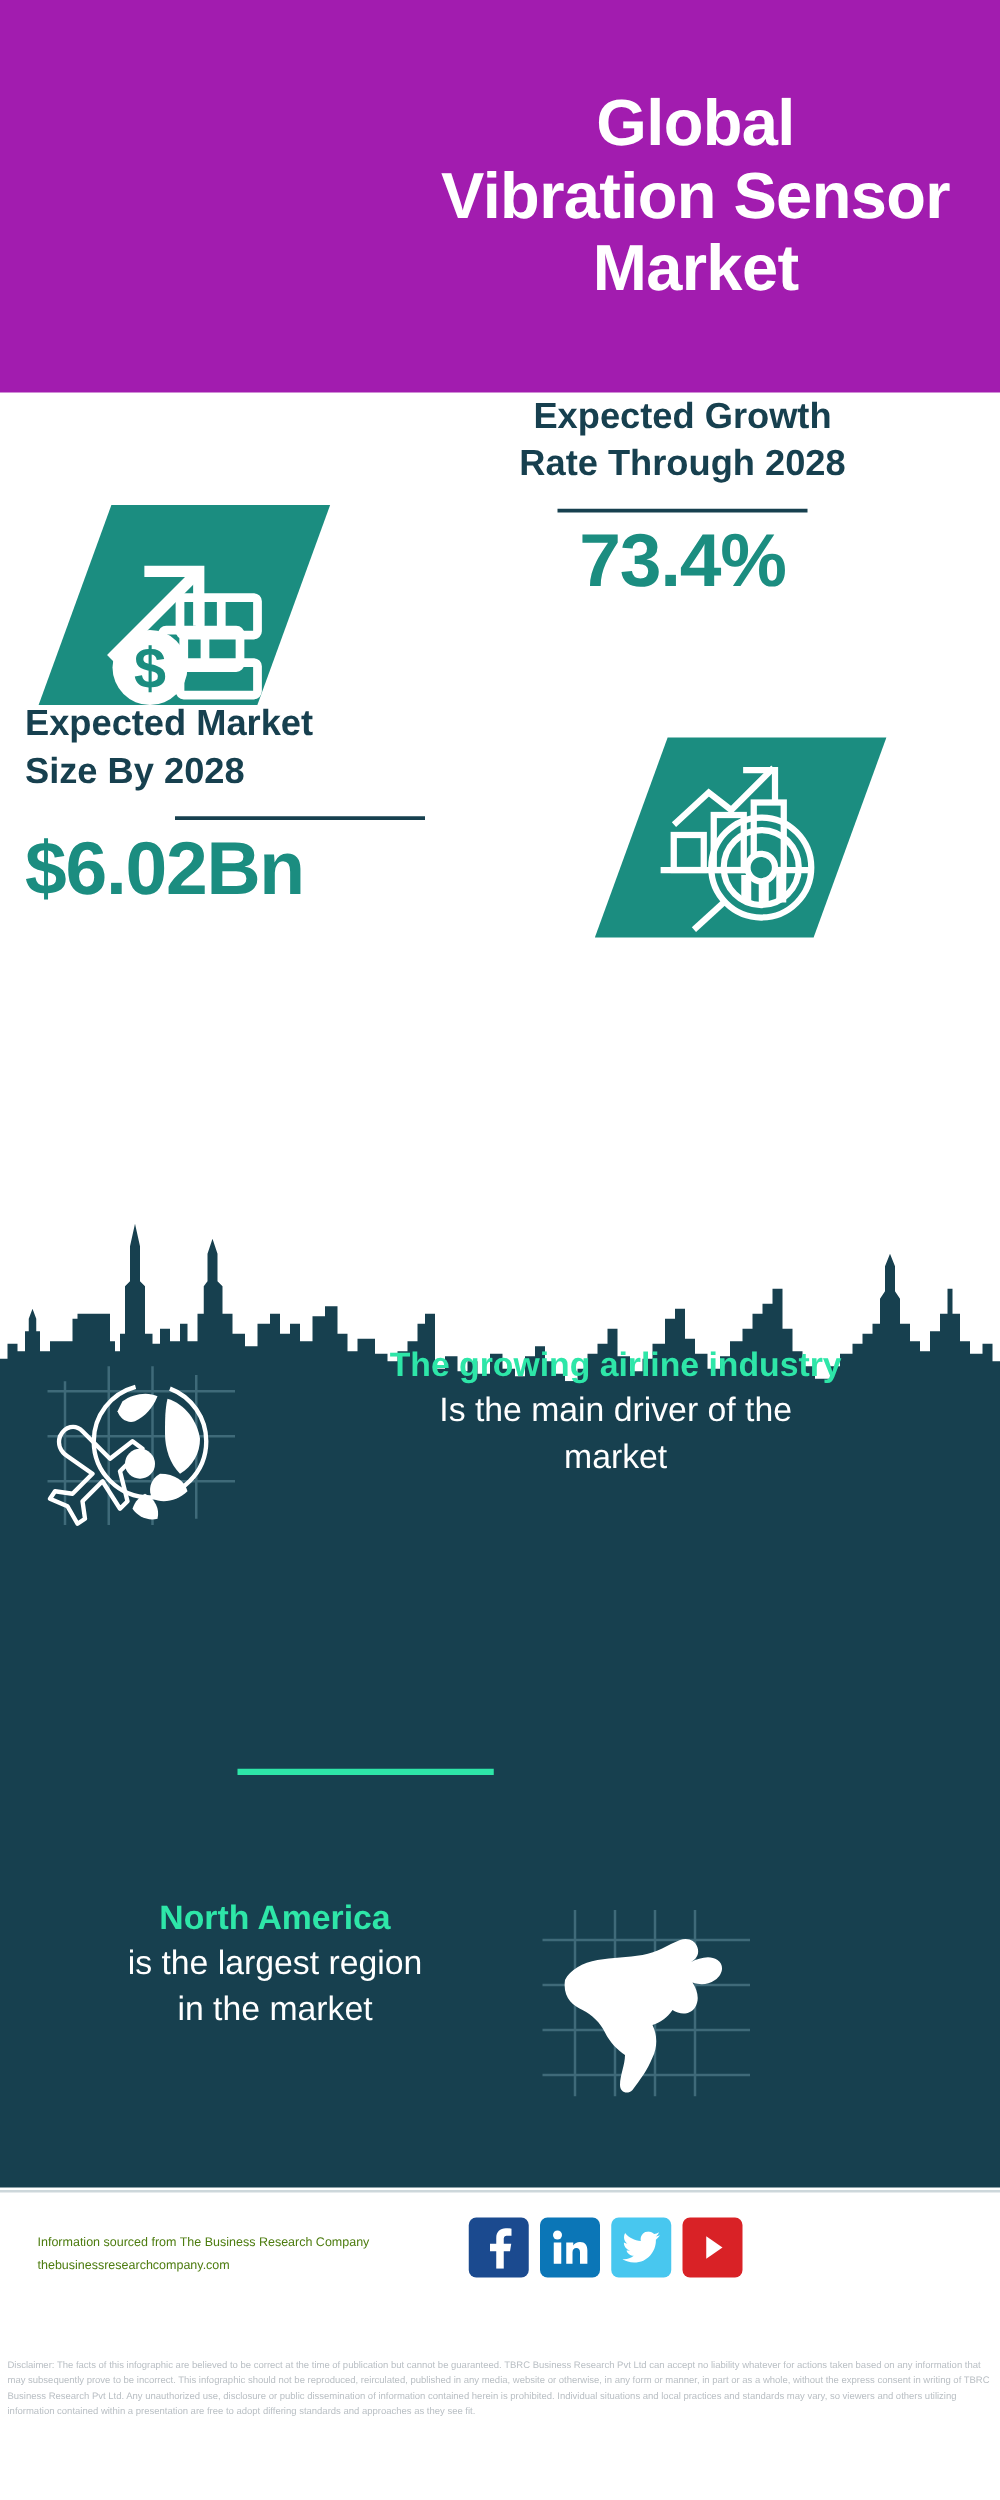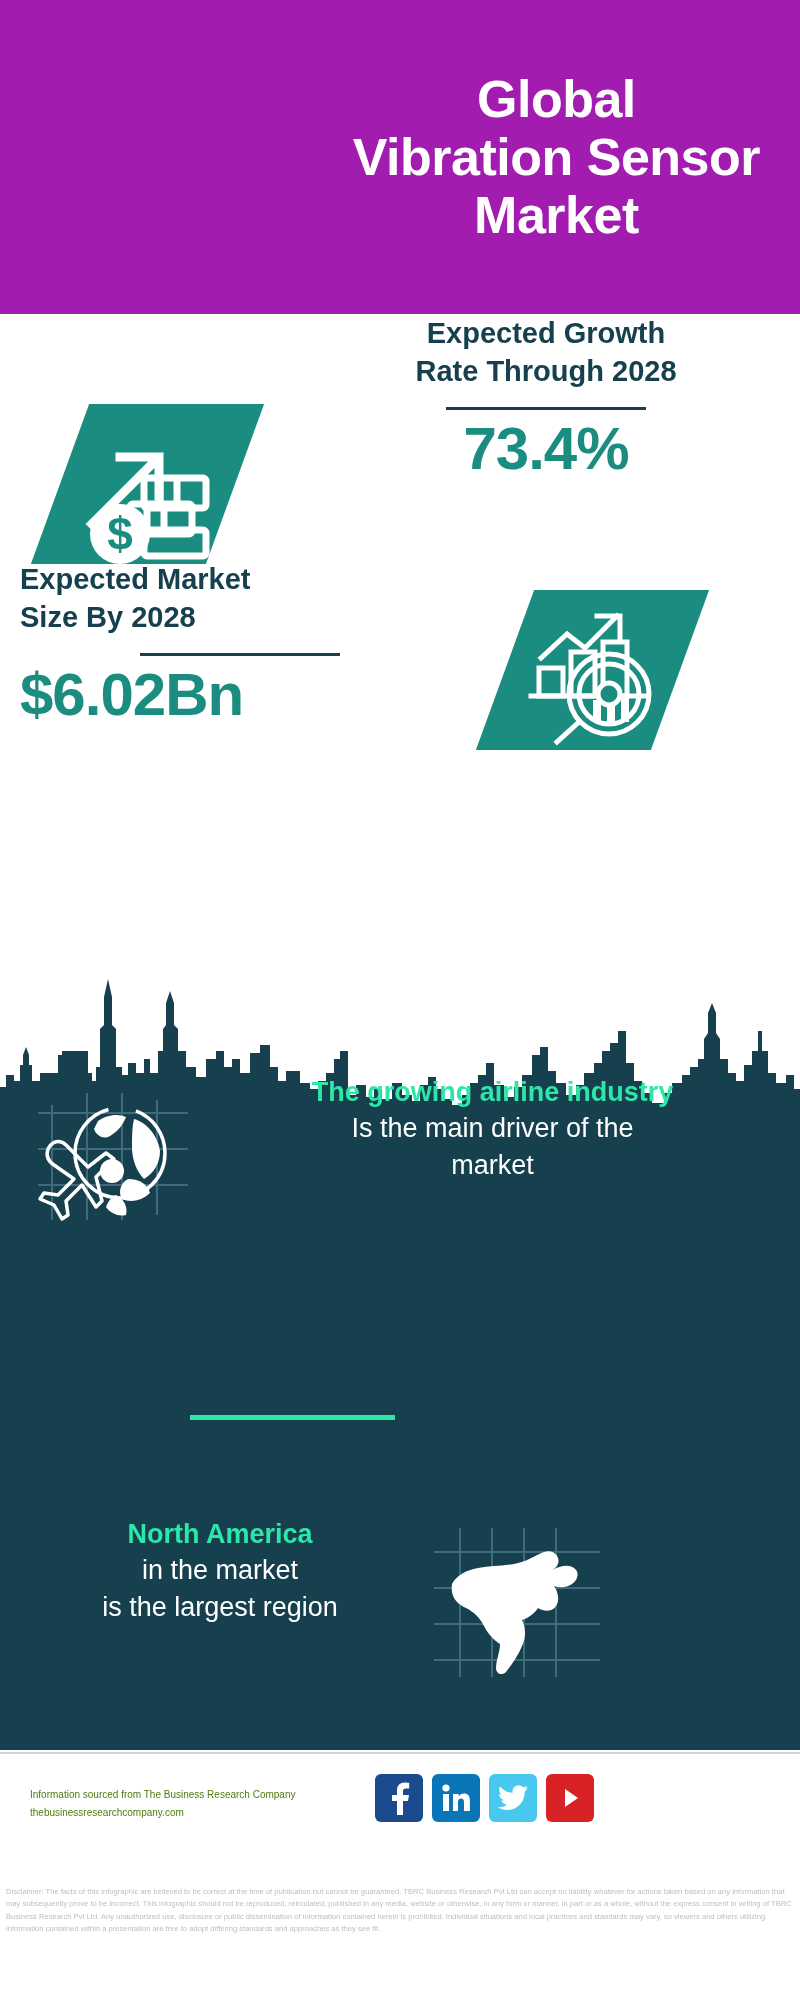--- a/index.html
+++ b/index.html
@@ -228,22 +228,22 @@
       <div class="body-white">Is the main driver of the</div>
       <div class="body-white">market</div>
     </div>
   </div>
 
   <div class="mid-divider"></div>
 
   <div class="region-row">
     <div class="region-text">
       <div class="hl-green">North America</div>
+      <div class="body-white">is the largest region</div>
       <div class="body-white">in the market</div>
-      <div class="body-white">is the largest region</div>
     </div>
     <div class="namap-icon">
       <svg class="svgw" viewBox="0 0 175 160" width="175" height="160">
         <g stroke="#3f6a79" stroke-width="2" fill="none">
           <path d="M30 6 L30 155 M62 6 L62 155 M94 6 L94 155 M126 6 L126 155"></path>
           <path d="M4 30 L170 30 M4 66 L170 66 M4 102 L170 102 M4 138 L170 138"></path>
         </g>
         <path fill="#ffffff" d="M22 62 C26 54 36 48 48 46 C60 44 72 44 84 42 C96 40 104 34 114 30
           C120 28 126 30 128 36 C130 42 126 46 122 48 C130 44 138 42 144 46 C150 50 148 58 142 62
           C136 66 130 66 124 64 C128 70 130 78 126 84 C122 90 114 90 108 86 C104 92 98 96 92 98

